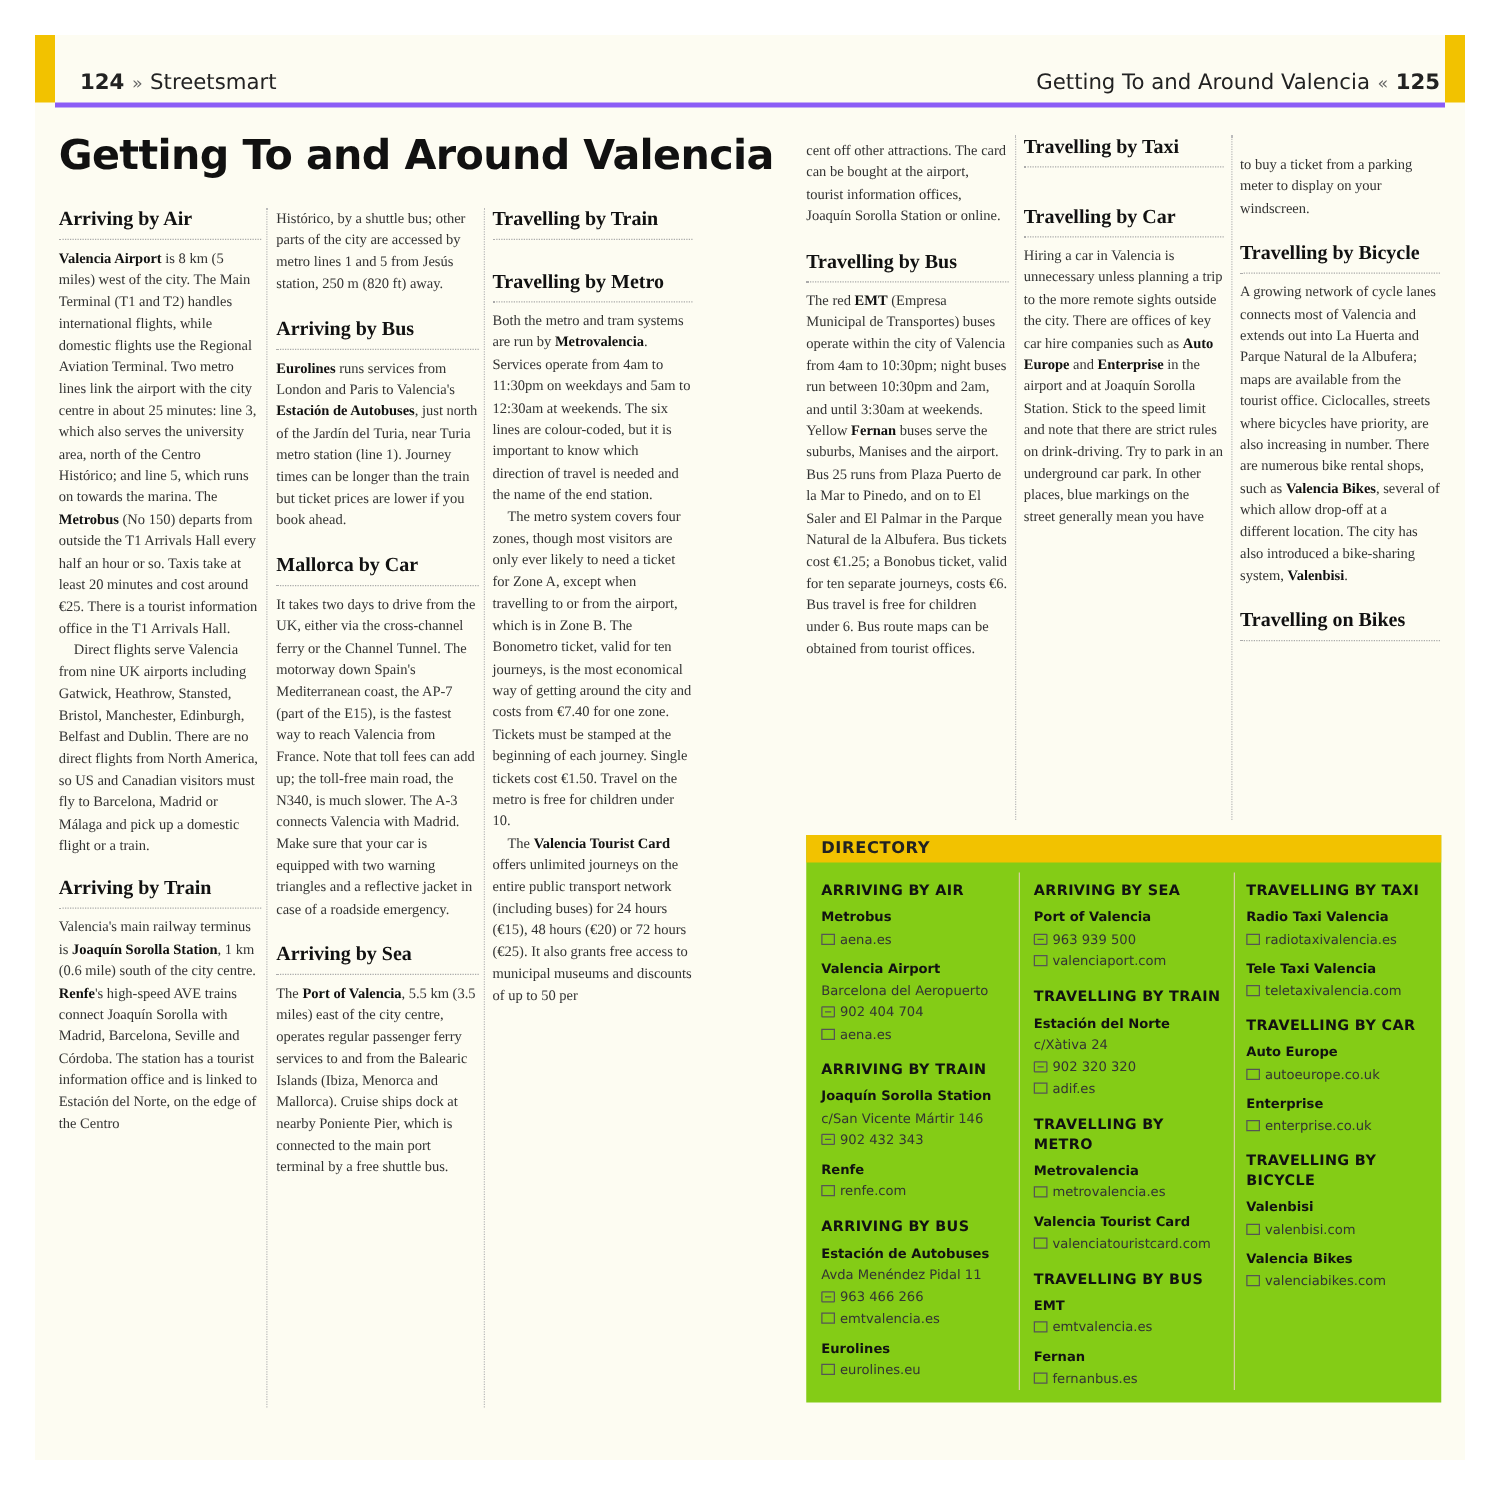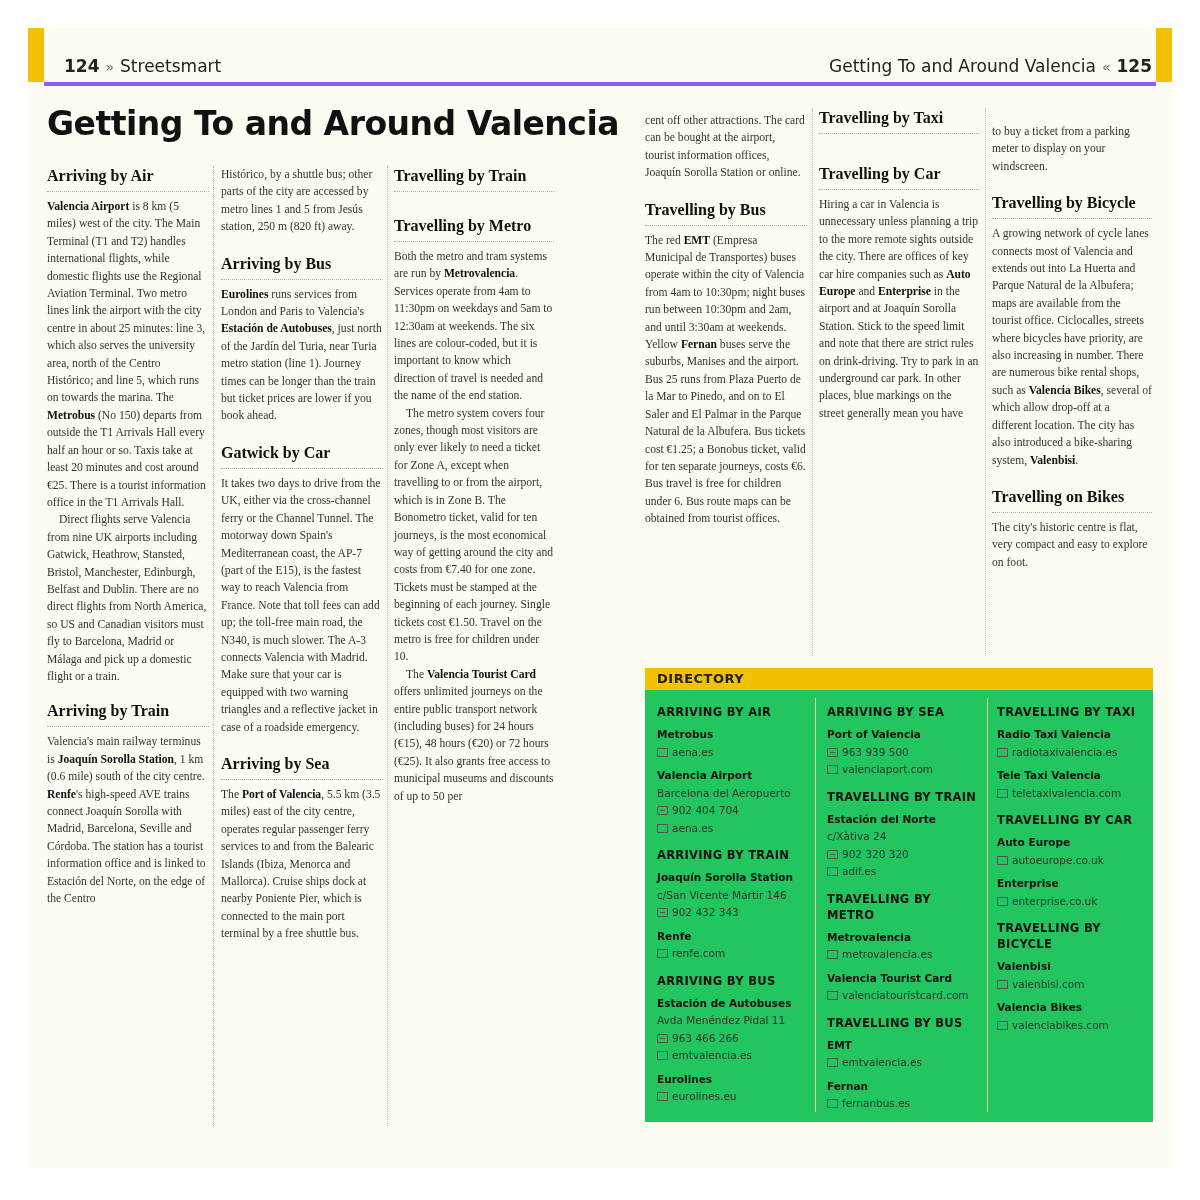--- a/index.html
+++ b/index.html
@@ -13,21 +13,21 @@
   .rh-left .sep,.rh-right .sep{color:#666;margin:0 6px;font-size:14px;}
   .rh-right{position:absolute;right:4px;top:6px;font-size:17px;color:#222;}
   h1.title{position:absolute;left:47px;top:104px;margin:0;font-size:33px;font-weight:bold;letter-spacing:-0.5px;color:#111;white-space:nowrap;}
   .col{position:absolute;font-size:11.6px;line-height:17.4px;color:#333;font-family:Liberation Serif, serif;}
   .col p{margin:0;}
   .col p.indent{text-indent:12px;}
   .col b{color:#111;}
   .sub{font-weight:bold;font-size:16px;line-height:19px;color:#111;margin:0 0 6px 0;padding-bottom:6px;border-bottom:1.5px dotted #aaa;}
   .gap{height:14px;}
   .vrule{position:absolute;border-left:1px dotted #bbb;}
-  .directory{position:absolute;left:645px;top:668px;width:508px;height:454px;background:#22c55e;}
+  .directory{position:absolute;left:645px;top:668px;width:508px;height:454px;background:#84cc16;}
   .dir-head{position:absolute;left:0;top:0;width:100%;height:22px;background:#f2c200;}
   .dir-head span{position:absolute;left:12px;top:3px;font-weight:bold;font-size:13px;color:#222;letter-spacing:0.5px;}
   .dcol{position:absolute;top:36px;font-size:10.5px;line-height:17.5px;color:#333;}
   .dcol .cat{font-weight:bold;font-size:11.5px;letter-spacing:0.3px;color:#111;margin:0 0 6px 0;line-height:16px;}
   .dcol .name{font-weight:bold;color:#111;}
   .dcol .entry{margin-bottom:6px;}
   .dcol .block{margin-bottom:10px;}
   .ico{display:inline-block;width:9px;height:7px;border:1px solid #555;margin-right:4px;vertical-align:-1px;font-size:0;}
   .ico.phone{border-radius:1px;background:linear-gradient(#555,#555) 2px 3px/5px 1px no-repeat;}
   .dvrule{position:absolute;top:30px;height:414px;border-left:1px solid #d8cf9f;}
@@ -60,21 +60,21 @@
 </div>
 
 <div class="vrule" style="left:213px;top:166px;height:960px;"></div>
 
 <div class="col" style="left:221px;top:166px;width:162px;">
   <p>Histórico, by a shuttle bus; other parts of the city are accessed by metro lines 1 and 5 from Jesús station, 250 m (820 ft) away.</p>
   <div class="gap" style="height:18px"></div>
   <div class="sub">Arriving by Bus</div>
   <p><b>Eurolines</b> runs services from London and Paris to Valencia's <b>Estación de Autobuses</b>, just north of the Jardín del Turia, near Turia metro station (line 1). Journey times can be longer than the train but ticket prices are lower if you book ahead.</p>
   <div class="gap" style="height:18px"></div>
-  <div class="sub">Gatwick by Car</div>
+  <div class="sub">Mallorca by Car</div>
   <p>It takes two days to drive from the UK, either via the cross-channel ferry or the Channel Tunnel. The motorway down Spain's Mediterranean coast, the AP-7 (part of the E15), is the fastest way to reach Valencia from France. Note that toll fees can add up; the toll-free main road, the N340, is much slower. The A-3 connects Valencia with Madrid. Make sure that your car is equipped with two warning triangles and a reflective jacket in case of a roadside emergency.</p>
   <div class="gap" style="height:18px"></div>
   <div class="sub">Arriving by Sea</div>
   <p>The <b>Port of Valencia</b>, 5.5 km (3.5 miles) east of the city centre, operates regular passenger ferry services to and from the Balearic Islands (Ibiza, Menorca and Mallorca). Cruise ships dock at nearby Poniente Pier, which is connected to the main port terminal by a free shuttle bus.</p>
 </div>
 
 <div class="vrule" style="left:387px;top:166px;height:960px;"></div>
 
 <div class="col" style="left:394px;top:166px;width:160px;">
   <div class="sub">Travelling by Train</div>
@@ -104,21 +104,20 @@
 
 <div class="vrule" style="left:985px;top:108px;height:548px;"></div>
 
 <div class="col" style="left:992px;top:123px;width:160px;">
   <p>to buy a ticket from a parking meter to display on your windscreen.</p>
   <div class="gap" style="height:18px"></div>
   <div class="sub">Travelling by Bicycle</div>
   <p>A growing network of cycle lanes connects most of Valencia and extends out into La Huerta and Parque Natural de la Albufera; maps are available from the tourist office. Ciclocalles, streets where bicycles have priority, are also increasing in number. There are numerous bike rental shops, such as <b>Valencia Bikes</b>, several of which allow drop-off at a different location. The city has also introduced a bike-sharing system, <b>Valenbisi</b>.</p>
   <div class="gap" style="height:18px"></div>
   <div class="sub">Travelling on Bikes</div>
-  <p>The city's historic centre is flat, very compact and easy to explore on foot.</p>
 </div>
 
 <div class="directory">
   <div class="dir-head">
       <span>DIRECTORY</span>
     </div>
   <div class="dcol" style="left:12px;width:155px;">
       <div class="block">
         <div class="cat">ARRIVING BY AIR</div>
         <div class="entry">

